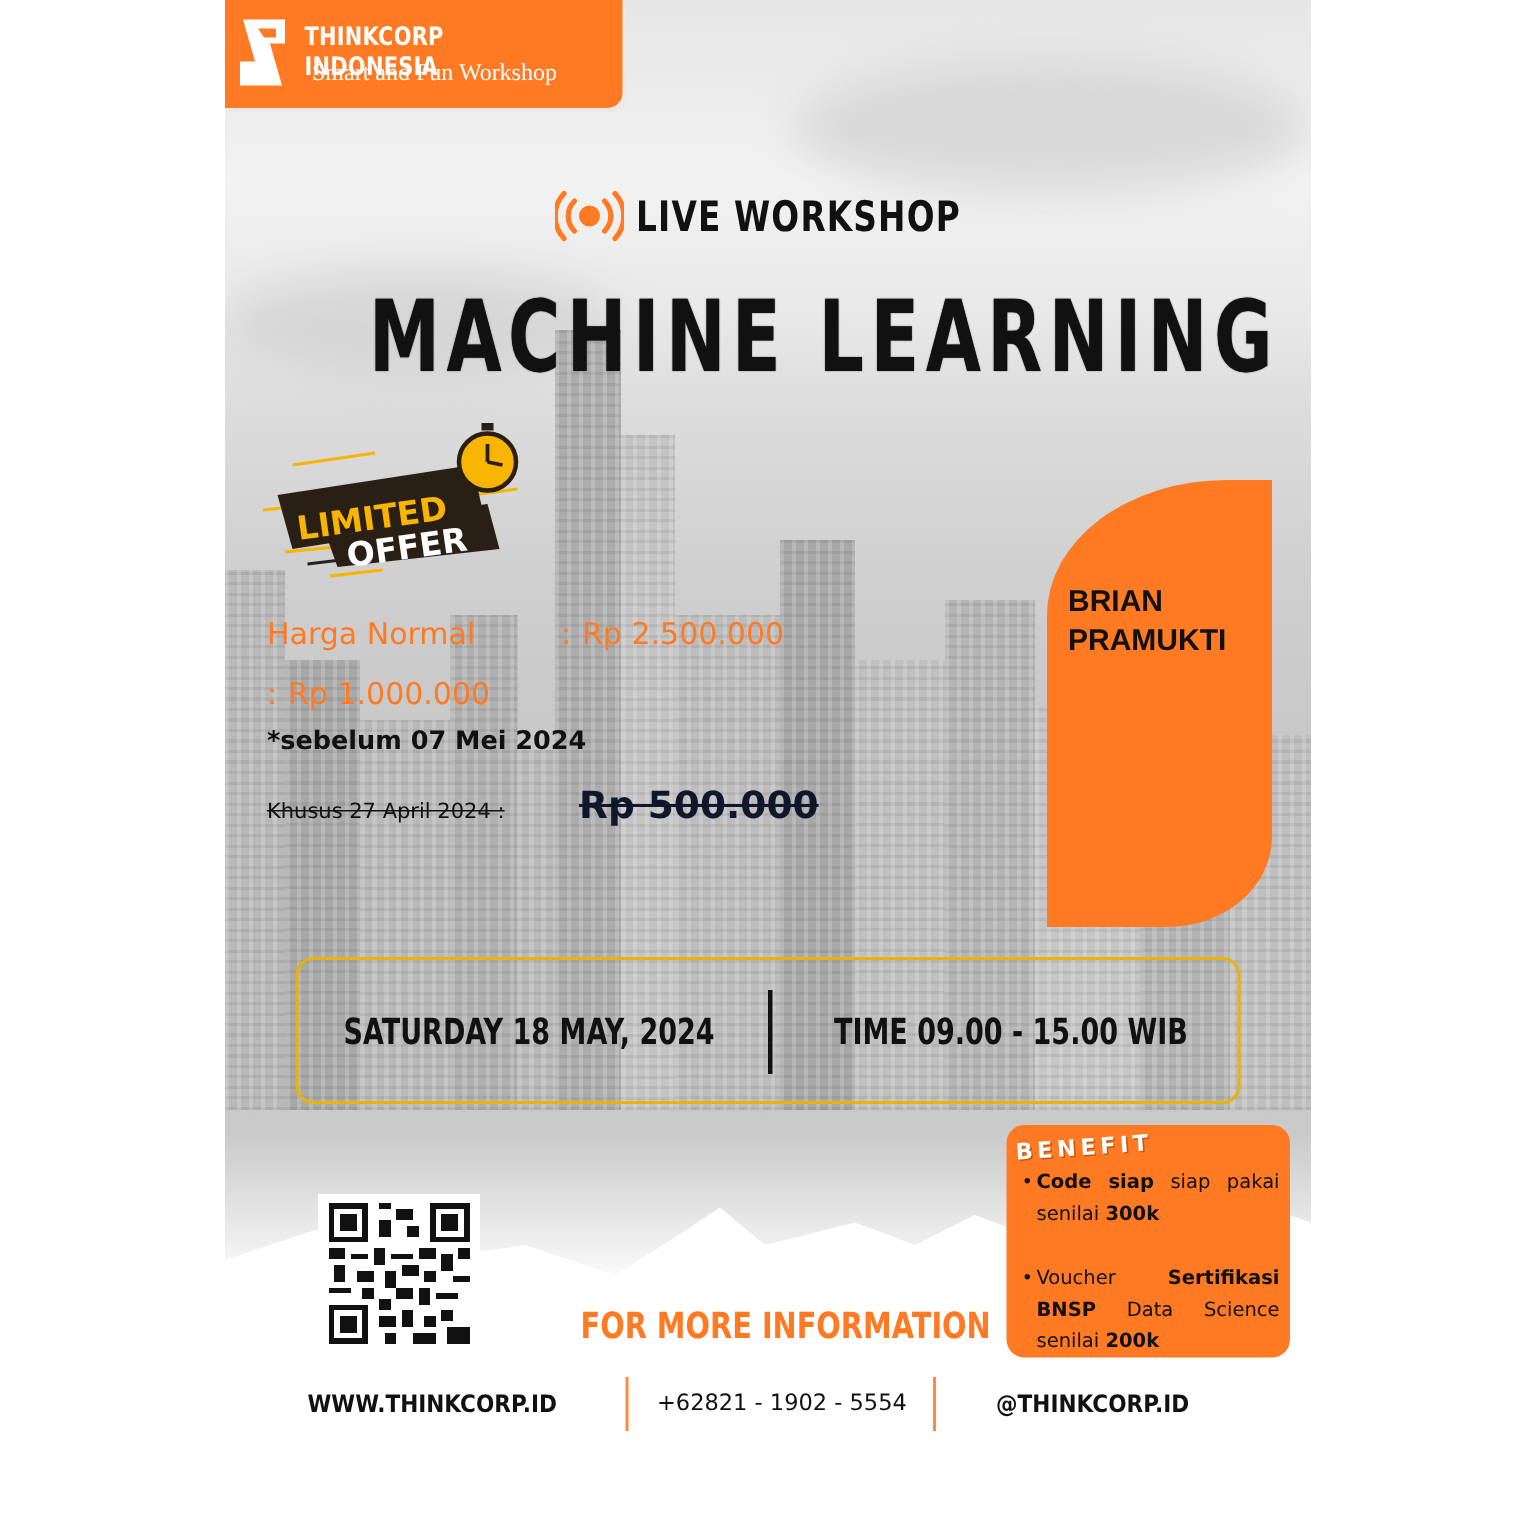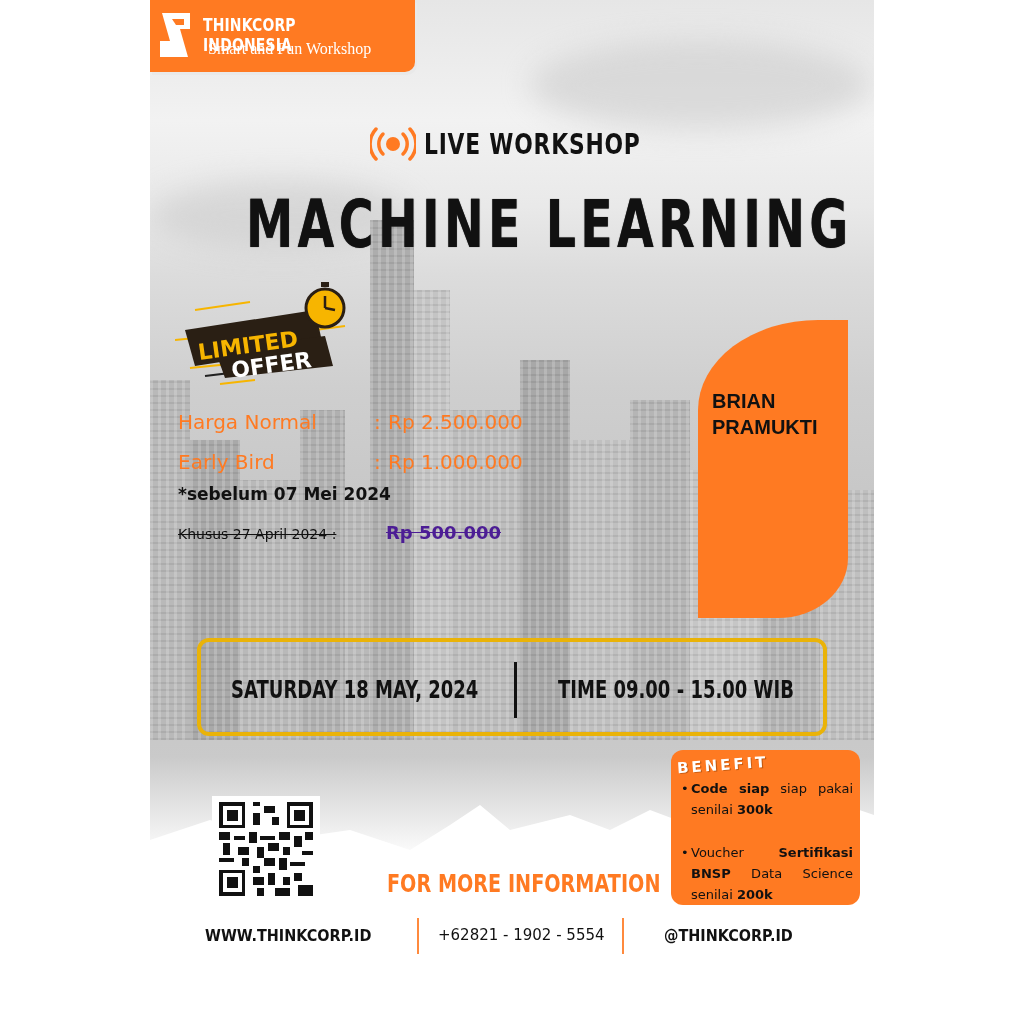--- a/index.html
+++ b/index.html
@@ -60,41 +60,41 @@
 
   .offer { position: absolute; left: 25px; top: 280px; width: 175px; height: 110px; }
 
   .prices { position: absolute; left: 28px; top: 402px; }
   .price-row { display: flex; color: #ff7a22; font-family: "DejaVu Sans", sans-serif; font-size: 20px; line-height: 40px; white-space: nowrap; }
   .price-label { width: 196px; }
   .price-colon { width: 14px; }
   .note { font-family: "DejaVu Sans", sans-serif; font-weight: bold; font-size: 17px; color: #111; margin-top: 2px; }
   .special { display: flex; align-items: baseline; margin-top: 18px; }
   .special-label { font-family: "DejaVu Sans", sans-serif; font-size: 14px; color: #111; text-decoration: line-through; width: 208px; white-space: nowrap;}
-  .special-price { font-family: "DejaVu Sans", sans-serif; font-weight: bold; font-size: 18px; color: #4c1d95; text-decoration: line-through; text-align: center; }
+  .special-price { font-family: "DejaVu Sans", sans-serif; font-weight: bold; font-size: 25px; color: #0f172a; text-decoration: line-through; text-align: center; }
 
   .trainer {
     position: absolute; left: 548px; top: 320px; width: 150px; height: 298px;
     background: #ff7a22; border-radius: 120px 0 0 0 / 90px 0 0 0;
     border-bottom-right-radius: 70px 60px;
   }
   .trainer-name {
     position: absolute; left: 14px; top: 68px; color: #111;
     font-family: Liberation Sans, sans-serif; font-weight: bold; font-size: 20px; line-height: 26px;
   }
   .trainer-list { position: absolute; left: 18px; top: 136px; list-style: none; width: 132px; }
   .trainer-list li {
     color: #fff; font-family: "DejaVu Sans", sans-serif; font-weight: bold; font-size: 10px;
     line-height: 16px; padding-left: 12px; position: relative;
   }
   .trainer-list li::before { content: "•"; position: absolute; left: 0; }
 
   .schedule {
     position: absolute; left: 47px; top: 638px; width: 630px; height: 98px;
-    border: 4px solid #eab308; border-radius: 12px;
+    border: 2px solid #eab308; border-radius: 12px;
   }
   .sched-date, .sched-time {
     position: absolute; top: 34px;
     font-family: "DejaVu Sans", sans-serif; font-weight: bold; font-size: 24px; color: #111;
     white-space: nowrap; transform: scaleX(0.75); transform-origin: left;
   }
   .sched-date { left: 30px; }
   .sched-time { left: 357px; }
   .sched-divider { position: absolute; left: 313px; top: 20px; width: 3px; height: 56px; background: #111; }
 
@@ -200,21 +200,20 @@
     </g>
   </svg>
 
   <div class="prices">
     <div class="price-row">
       <span class="price-label">Harga Normal</span>
       <span class="price-colon">:</span>
       <span>Rp 2.500.000</span>
     </div>
     <div class="price-row">
-      <span class="price-label">Early Bird</span>
       <span class="price-colon">:</span>
       <span>Rp 1.000.000</span>
     </div>
     <div class="note">*sebelum 07 Mei 2024</div>
     <div class="special">
       <span class="special-label">Khusus 27 April 2024   :</span>
       <span class="special-price">Rp 500.000</span>
     </div>
   </div>
 

